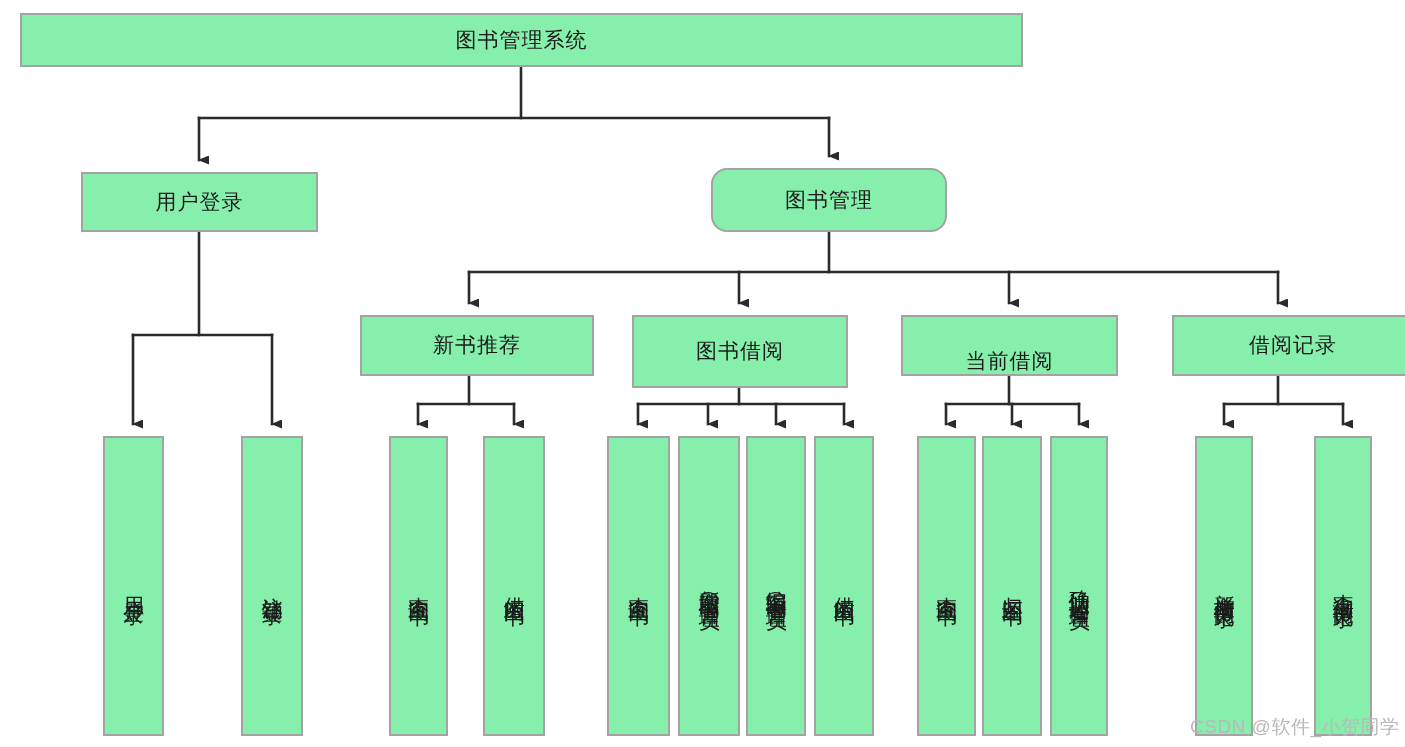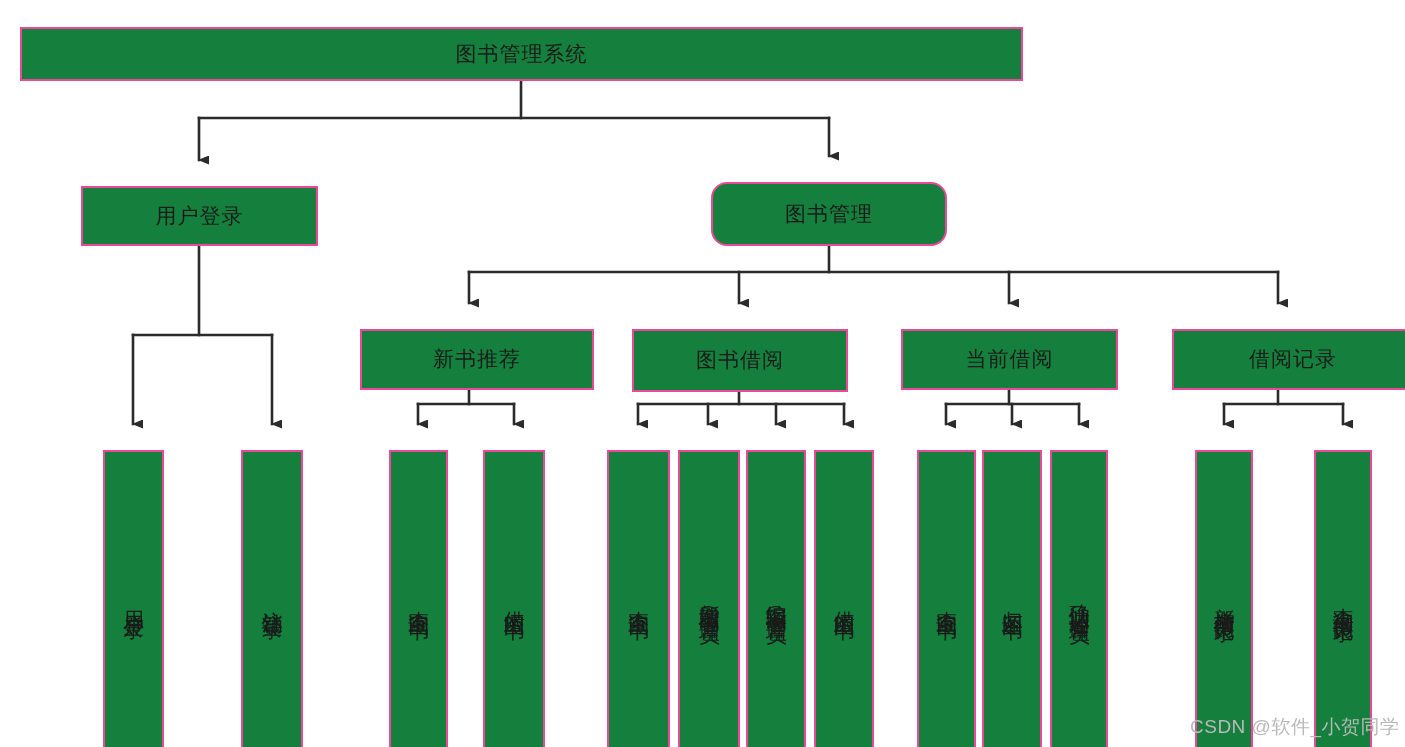--- a/index.html
+++ b/index.html
@@ -22,27 +22,26 @@
   svg.edges {
     position: absolute;
     left: 0;
     top: 0;
     width: 1405px;
     height: 747px;
   }
   .node {
     position: absolute;
     box-sizing: border-box;
-    border: 2px solid #ec4899;
-    background: #15803d;
+    border: 2px solid #a3a3a3;
+    background: #86efac;
     display: flex;
     align-items: center;
     justify-content: center;
     color: #1a1a1a;
-    margin-top: 14px;
   }
   .node-label {
     font-size: 21px;
     line-height: 1.25;
     letter-spacing: 1px;
     white-space: nowrap;
     color: #1a1a1a;
   }
   .node.vertical .node-label {
     writing-mode: vertical-rl;
@@ -127,24 +126,24 @@
   <div class="node" style="left:81px; top:172px; width:237px; height:60px;">
     <span class="node-label">用户登录</span>
   </div>
   <div class="node" style="left:711px; top:168px; width:236px; height:64px;border-radius:16px;">
     <span class="node-label">图书管理</span>
   </div>
 
   <div class="node" style="left:360px; top:315px; width:234px; height:61px;">
     <span class="node-label">新书推荐</span>
   </div>
-  <div class="node" style="left:632px; top:315px; width:216px; height:63px;">
+  <div class="node" style="left:632px; top:315px; width:216px; height:73px;">
     <span class="node-label">图书借阅</span>
   </div>
-  <div class="node" style="left:901px; top:315px; width:217px; height:61px;">
+  <div class="node" style="left:901px; top:315px; width:217px; height:61px;align-items:flex-end;">
     <span class="node-label">当前借阅</span>
   </div>
   <div class="node" style="left:1172px; top:315px; width:242px; height:61px;">
     <span class="node-label">借阅记录</span>
   </div>
 
   <div class="node vertical" style="left:103px; top:436px; width:61px; height:300px;">
     <span class="node-label">用户登录</span>
   </div>
   <div class="node vertical" style="left:241px; top:436px; width:62px; height:300px;">

